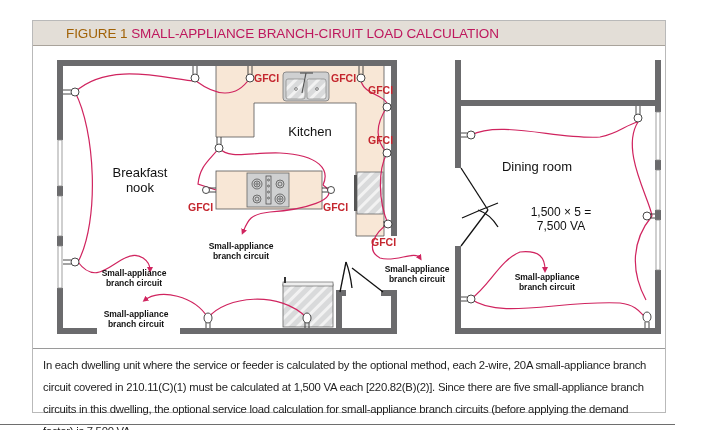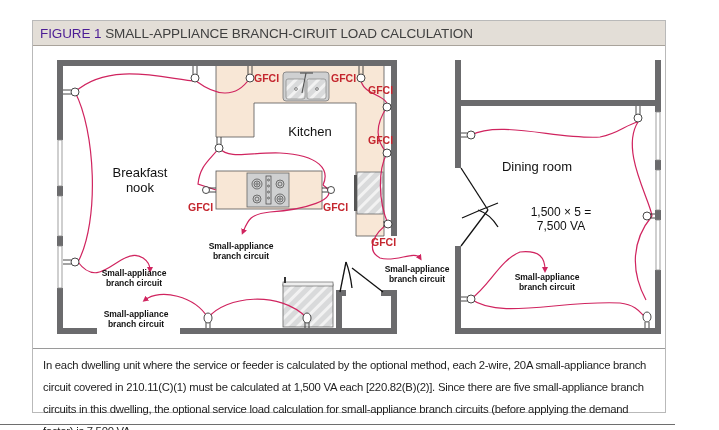--- a/index.html
+++ b/index.html
@@ -4,22 +4,22 @@
 <style>
   html, body { margin: 0; padding: 0; background: #ffffff; }
   body { width: 719px; height: 430px; position: relative; overflow: hidden;
          font-family: "Liberation Sans", sans-serif; }
   .frame { position: absolute; left: 32px; top: 20px; width: 634px; height: 393px;
            border: 1px solid #b9b9b9; box-sizing: border-box; background: #fff; }
   .header { position: absolute; left: 0; top: 0; width: 100%; height: 25px;
             background: #e3ded7; border-bottom: 1px solid #a9a39b; box-sizing: border-box;
             font-family: "Liberation Sans", sans-serif; font-size: 13.5px; line-height: 25px;
             padding-left: 7px; white-space: nowrap; letter-spacing: -0.1px; }
-  .header .fig { color: #4c1d95; }
-  .header .ttl { color: #404040; }
+  .header .fig { color: #a16207; margin-left: 26px; }
+  .header .ttl { color: #be185d; }
   .diagram { position: absolute; left: 0; top: 0; width: 719px; height: 340px; }
   .caption { position: absolute; left: 0; top: 327px; width: 100%; height: 66px;
              border-top: 1px solid #9a9a9a; box-sizing: border-box;
              padding: 5px 8px 0 10px; font-size: 11.3px; line-height: 22px; color: #1e1e1e;
              font-family: "Liberation Sans Narrow", "Liberation Sans", sans-serif; letter-spacing: -0.25px; }
   .bottom-rule { position: absolute; left: 0; top: 424px; width: 675px; height: 1px; background: #6e6e6e; }
   .lbl { font-family: "Liberation Sans", sans-serif; }
 </style>
 </head>
 <body>

